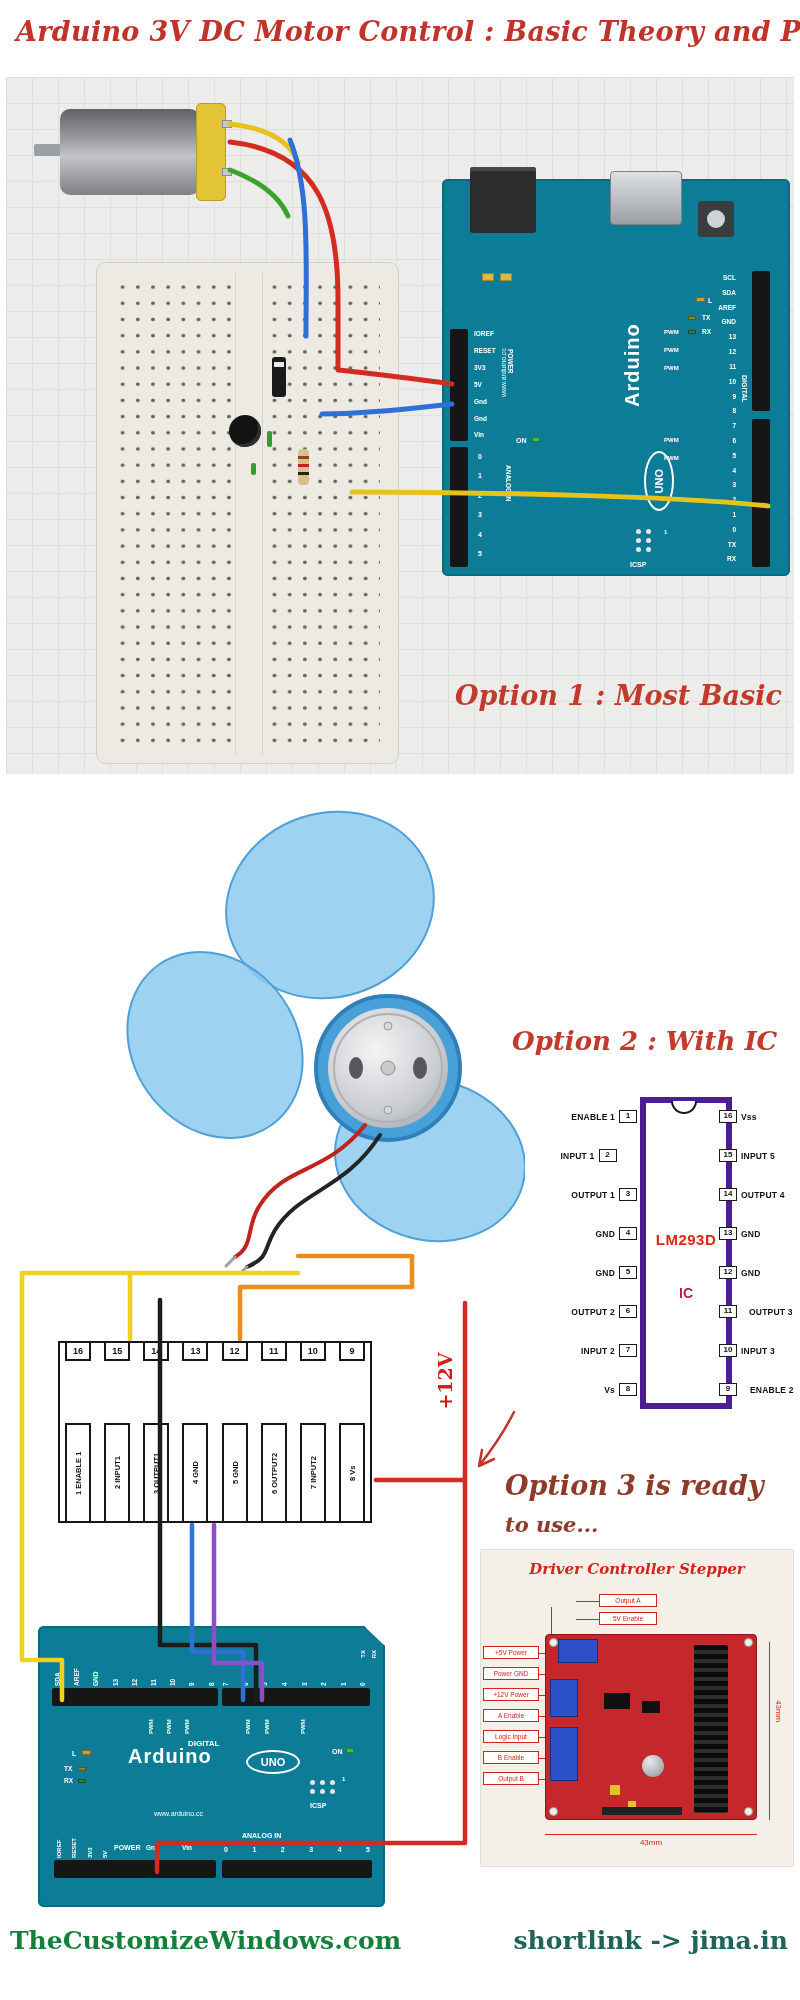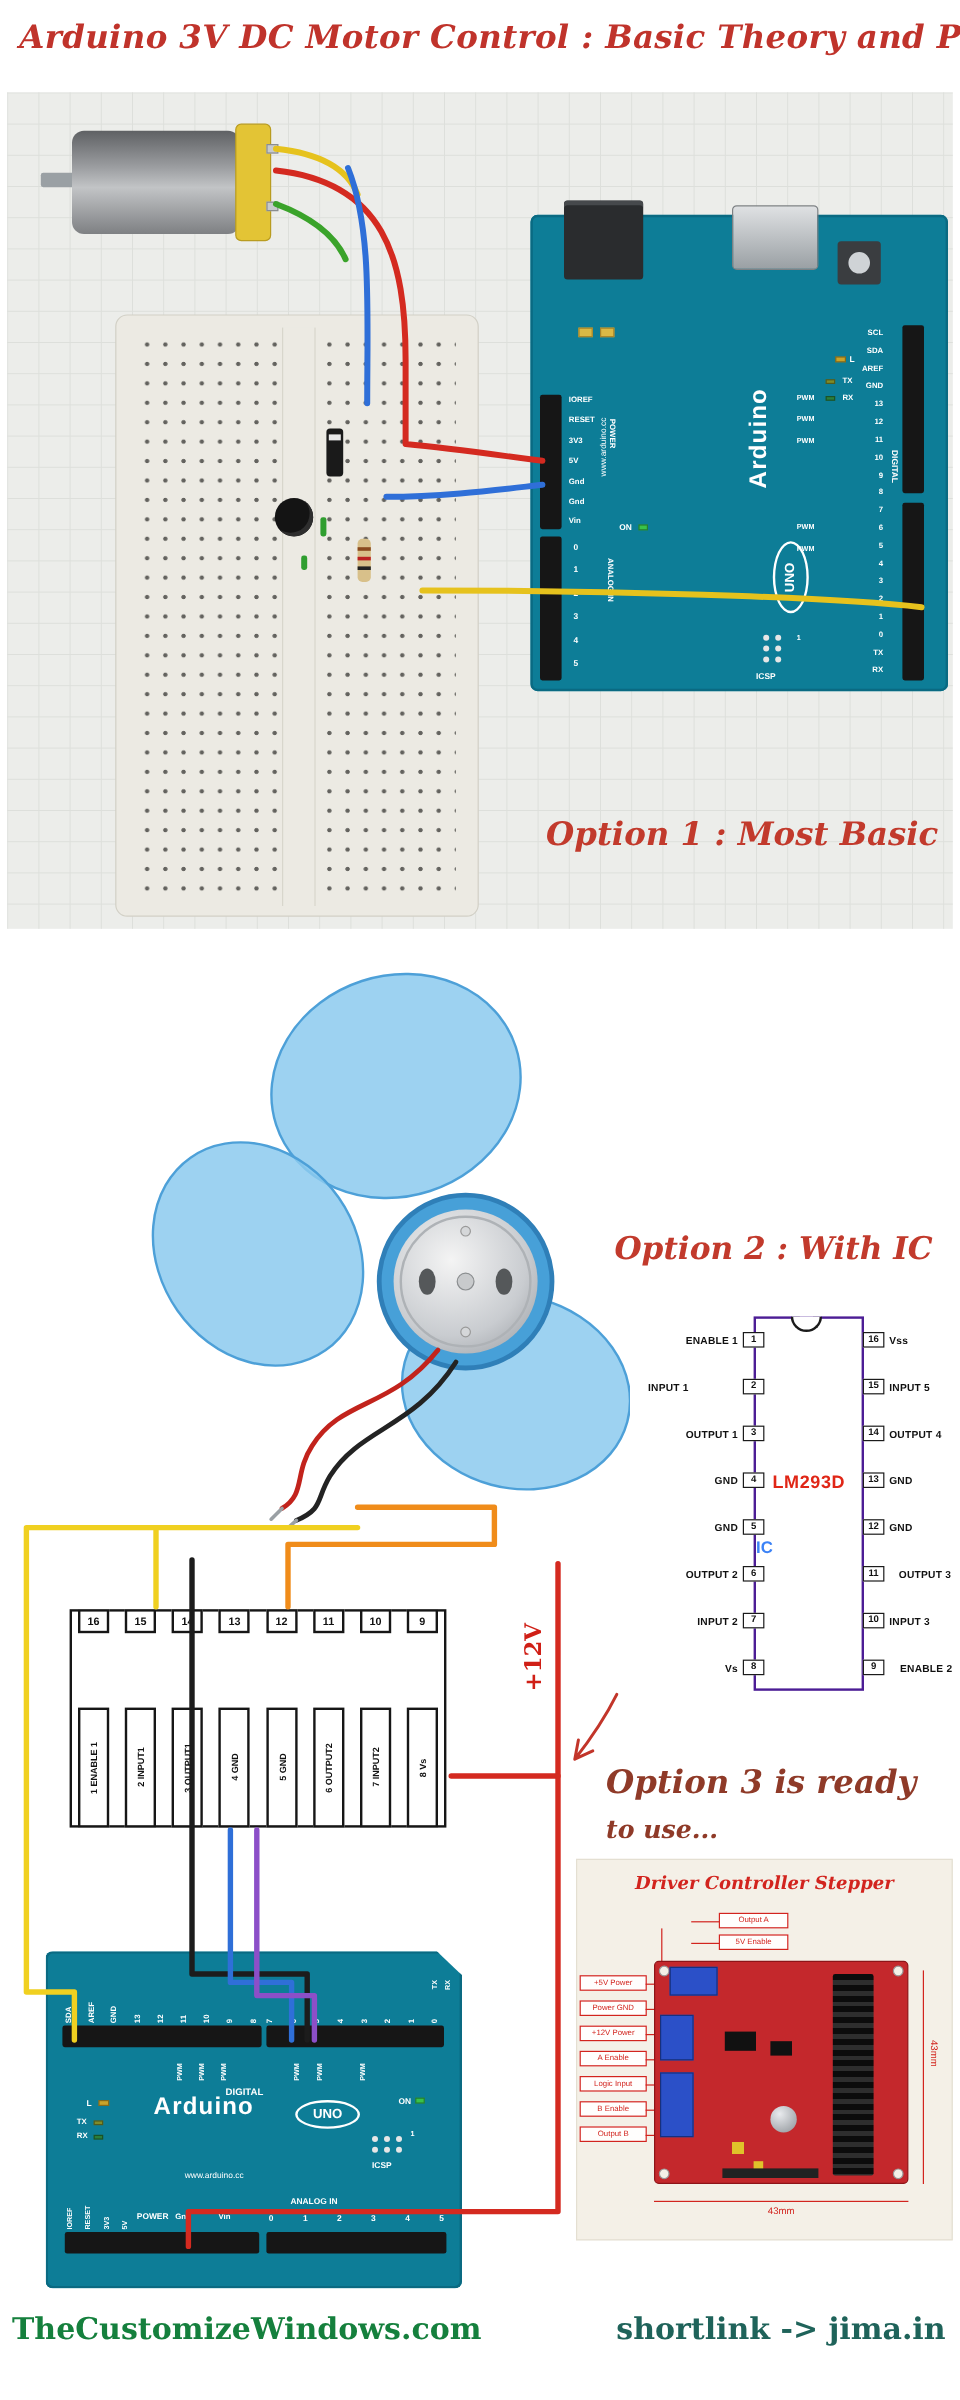--- a/index.html
+++ b/index.html
@@ -180,31 +180,31 @@
     <circle cx="293" cy="231" r="4" fill="#d5d7d9" stroke="#999"></circle>
     <circle cx="293" cy="315" r="4" fill="#d5d7d9" stroke="#999"></circle>
     <path d="M270,330 C230,380 190,370 165,410 C150,433 160,450 140,462" fill="none" stroke="#c2231c" stroke-width="4" stroke-linecap="round"></path>
     <path d="M285,340 C250,395 205,395 180,435 C168,455 175,462 152,472" fill="none" stroke="#232323" stroke-width="4" stroke-linecap="round"></path>
     <path d="M140,462 L131,471 M152,472 L143,480" stroke="#9aa0a4" stroke-width="3" stroke-linecap="round"></path>
   </svg>
 
   <div class="caption hand" style="left:512px;top:1026px;font-size:26px;color:#c23a2c">Option 2 : With IC</div>
 
   <div class="abs" style="left:540px;top:1085px;width:258px;height:340px">
-    <div class="abs" style="left:88px;top:12px;width:92px;height:312px;border:2px solid #4c1d95;background:#fff">
+    <div class="abs" style="left:100px;top:12px;width:92px;height:312px;border:6px solid #4c1d95;background:#fff">
       <div class="abs" style="left:50%;top:-2px;width:26px;height:13px;margin-left:-15px;background:#fff;border:2px solid #1b1b1b;border-top:none;border-radius:0 0 26px 26px"></div>
       <div class="abs" style="left:0;right:0;top:128px;text-align:center;color:#e02616;font-weight:700;font-size:15px;letter-spacing:.5px">LM293D</div>
-      <div class="abs" style="left:0;right:0;top:182px;text-align:left;color:#3b82f6;font-weight:700;font-size:14px">IC</div>
+      <div class="abs" style="left:0;right:0;top:182px;text-align:center;color:#be185d;font-weight:700;font-size:14px">IC</div>
     </div>
     <div class="abs" style="left:0;top:12px;width:97px;height:312px;display:flex;flex-direction:column">
       <div class="icrow" style="justify-content:flex-end">
         <span class="iclabel">ENABLE 1</span>
         <span class="icnum" style="margin-left:4px">1</span>
       </div>
-        <div class="icrow" style="justify-content:space-between">
+        <div class="icrow" style="justify-content:center">
         <span class="iclabel">INPUT 1</span>
         <span class="icnum" style="margin-left:4px">2</span>
       </div>
         <div class="icrow" style="justify-content:flex-end">
         <span class="iclabel">OUTPUT 1</span>
         <span class="icnum" style="margin-left:4px">3</span>
       </div>
         <div class="icrow" style="justify-content:flex-end">
         <span class="iclabel">GND</span>
         <span class="icnum" style="margin-left:4px">4</span>

